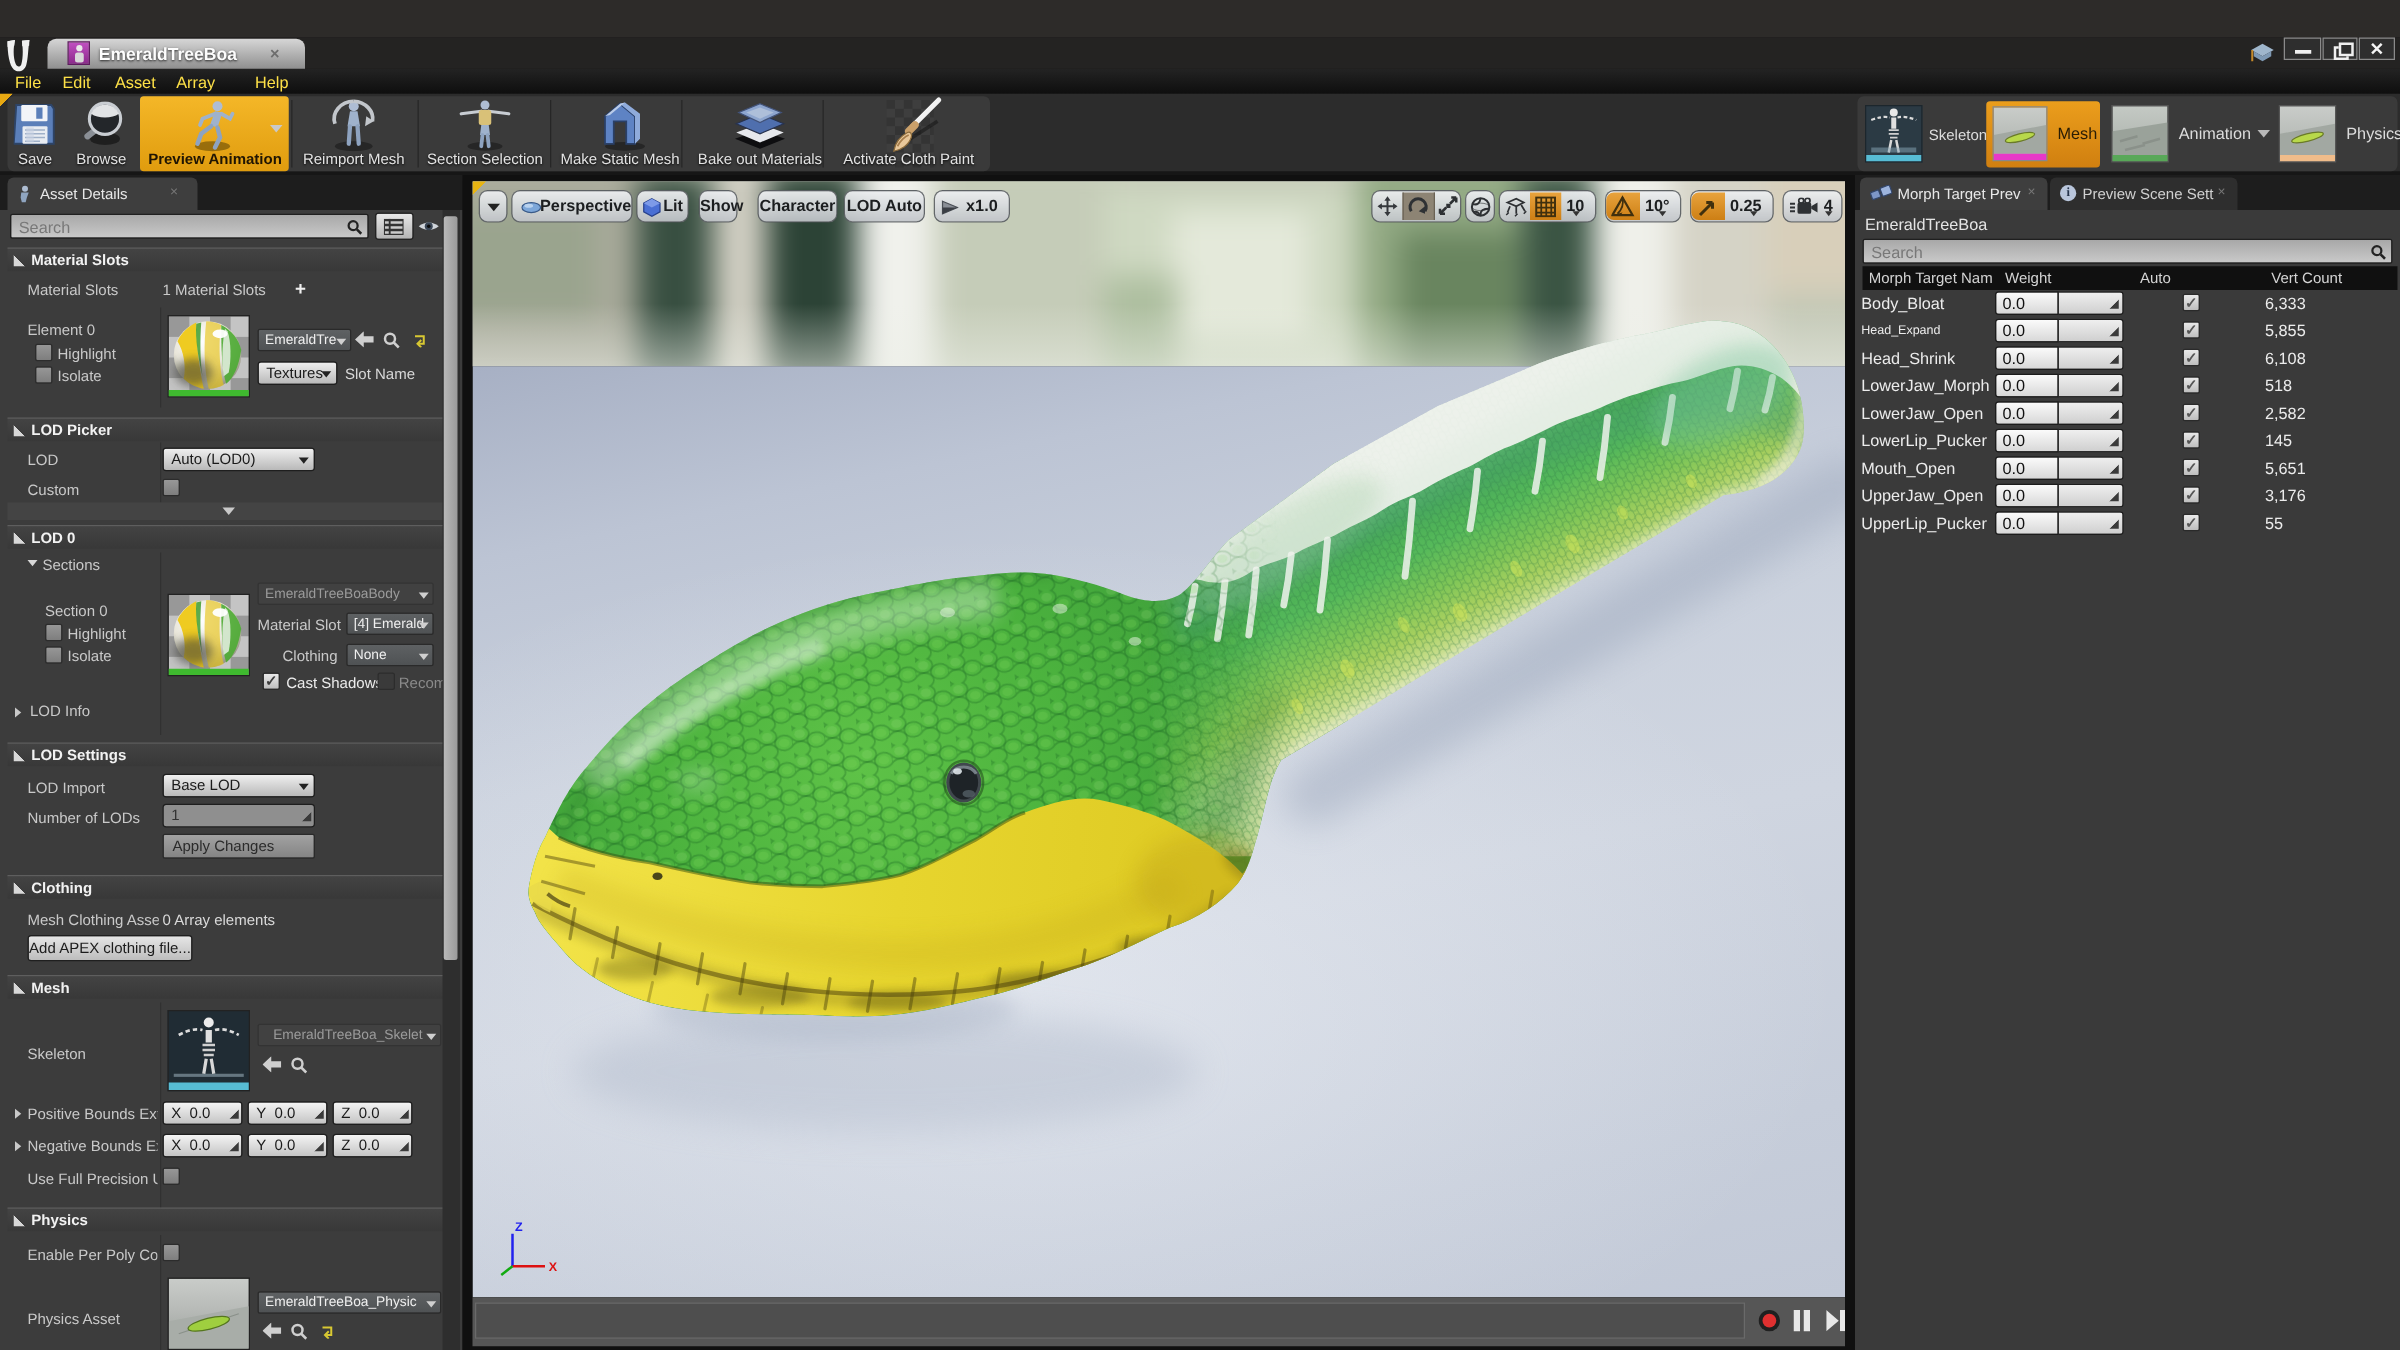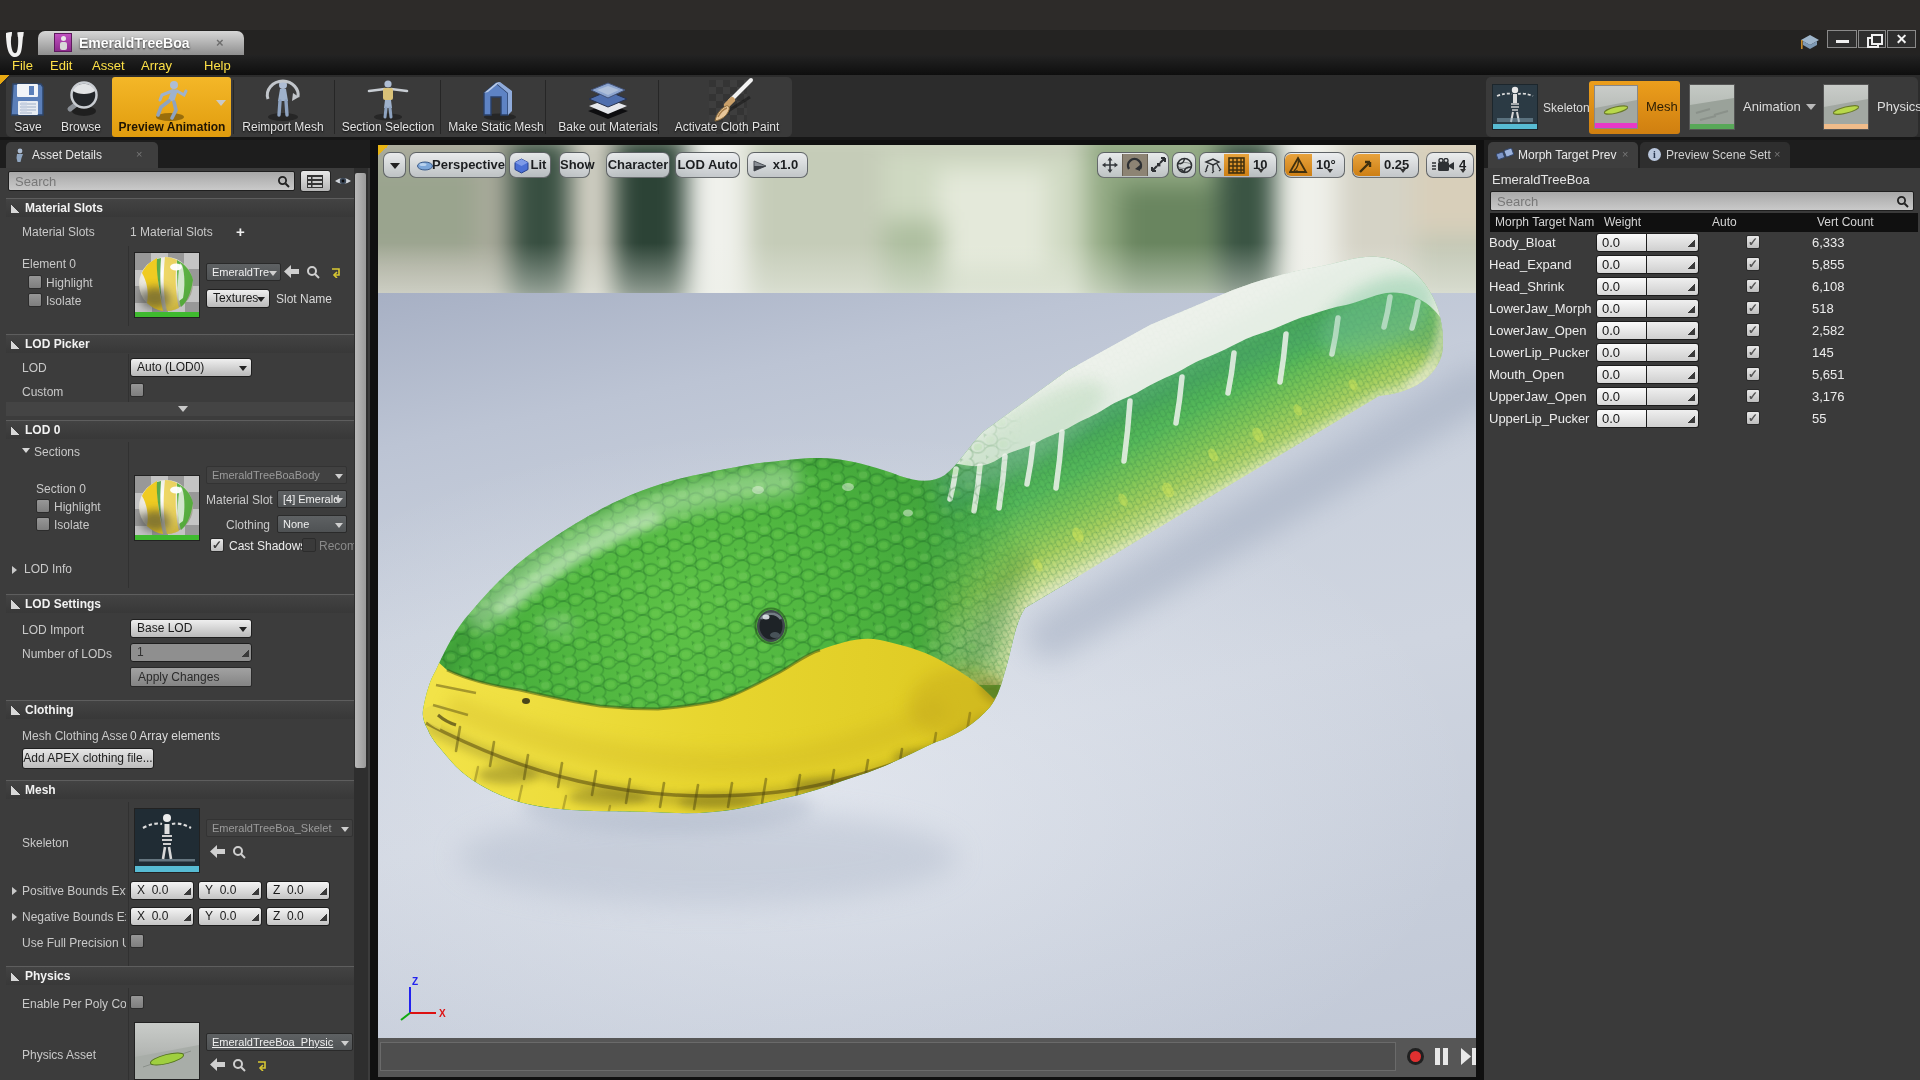--- a/index.html
+++ b/index.html
@@ -359,21 +359,21 @@
         <svg width="64" height="58" viewBox="0 0 64 58">
           <circle cx="32" cy="9" r="4" fill="#ececec"></circle>
           <path d="M8 19 Q19 13 27 15 M37 15 Q45 13 56 19" stroke="#dcdcdc" stroke-width="2.2" stroke-dasharray="3.5 2.5" fill="none"></path>
           <rect x="29.5" y="15" width="5" height="10" fill="#e0e0e0"></rect>
           <path d="M27 27 h10 M27 31 h10 M28 35 h8" stroke="#d0d0d0" stroke-width="2"></path>
           <path d="M30 38 L28 50 M34 38 L36 50" stroke="#d8d8d8" stroke-width="2.6"></path>
           <rect x="4" y="50" width="56" height="2.5" fill="#9fb4c0" opacity=".55"></rect>
         </svg>
         <div class="abs" style="left:0;bottom:0;width:64px;height:6px;background:#57bcd4;"></div>
       </div>
-      <div class="ddd" style="left:206px;top:651px;width:147px;color:#9b9b9b;background:#414141;border-color:#333;">EmeraldTreeBoa_Skelet</div>
+      <div class="ddd" style="left:206px;top:651px;width:147px;color:#9b9b9b;background:#414141;border-color:#333;text-align:right;">EmeraldTreeBoa_Skelet</div>
       <svg class="abs" style="left:210px;top:677px;" width="15" height="13" viewBox="0 0 15 13">
           <path d="M7 0 L0 6.5 L7 13 L7 9 L15 9 L15 4 L7 4 Z" fill="#cfcfcf"></path>
         </svg>
       <svg class="abs" style="left:232px;top:677px;" width="14" height="14" viewBox="0 0 14 14">
           <circle cx="6" cy="6" r="4" fill="none" stroke="#cfcfcf" stroke-width="2"></circle>
           <line x1="9" y1="9" x2="13" y2="13" stroke="#cfcfcf" stroke-width="2"></line>
         </svg>
       <div class="abs" style="left:12px;top:719px;width:0;height:0;border:4px solid transparent;border-left:5px solid #c9c9c9;"></div>
       <div class="lbl" style="left:22px;top:716px;width:104px;overflow:hidden;">Positive Bounds Exten</div>
       <div class="spin" style="left:130px;top:713px;width:64px;">X&nbsp; 0.0</div>
@@ -392,21 +392,21 @@
       <div class="cb" style="left:130px;top:827px;"></div>
       <div class="lbl" style="left:22px;top:880px;">Physics Asset</div>
       <div class="vline" style="left:128px;top:820px;height:92px;"></div>
       <div class="thumb" style="left:134px;top:854px;width:66px;height:58px;background:linear-gradient(#c9ccc9 0%,#b7bab7 45%,#9aa09a 100%);">
         <svg width="64" height="56" viewBox="0 0 64 56">
           <path d="M0 34 L64 22 L64 56 L0 56 Z" fill="#a8ada8"></path>
           <path d="M8 44 L56 28" stroke="#8a908a" stroke-width="1"></path>
           <ellipse cx="32" cy="36" rx="17" ry="4.5" fill="#9fcf3f" stroke="#55751f" stroke-width="1" transform="rotate(-14 32 36)"></ellipse>
         </svg>
       </div>
-      <div class="ddd" style="left:206px;top:865px;width:147px;text-decoration:underline;">EmeraldTreeBoa_Physic</div>
+      <div class="ddd" style="left:206px;top:865px;width:147px;">EmeraldTreeBoa_Physic</div>
       <svg class="abs" style="left:210px;top:890px;" width="15" height="13" viewBox="0 0 15 13">
           <path d="M7 0 L0 6.5 L7 13 L7 9 L15 9 L15 4 L7 4 Z" fill="#cfcfcf"></path>
         </svg>
       <svg class="abs" style="left:232px;top:890px;" width="14" height="14" viewBox="0 0 14 14">
           <circle cx="6" cy="6" r="4" fill="none" stroke="#cfcfcf" stroke-width="2"></circle>
           <line x1="9" y1="9" x2="13" y2="13" stroke="#cfcfcf" stroke-width="2"></line>
         </svg>
       <svg class="abs" style="left:256px;top:891px;" width="12" height="12" viewBox="0 0 12 12">
           <path d="M2 3 h7 v6 h-4" fill="none" stroke="#d8c832" stroke-width="1.6"></path>
           <path d="M7 6 l-3 3 3 3" fill="none" stroke="#d8c832" stroke-width="1.6"></path>
@@ -801,21 +801,21 @@
       <div class="abs" style="left:0;top:64px;width:436px;height:22px;">
         <span class="wlbl" style="left:5px;top:4px;font-size:13px;">Body_Bloat</span>
         <div class="abs" style="left:112px;top:1px;width:51px;height:19px;background:linear-gradient(#fbfbfb,#d8d8d8);border:1px solid #1c1c1c;border-radius:3px 0 0 3px;box-sizing:border-box;color:#111;font-size:13px;line-height:17px;padding-left:5px;">0.0</div>
         <div class="abs" style="left:163px;top:1px;width:52px;height:19px;background:linear-gradient(#efefef,#cfcfcf);border:1px solid #1c1c1c;border-left:none;border-radius:0 3px 3px 0;box-sizing:border-box;">
           <div style="position:absolute;right:3px;top:5px;width:8px;height:8px;background:linear-gradient(135deg,rgba(0,0,0,0) 52%,#3a3a3a 56%);"></div>
             </div>
         <div class="cbchk" style="left:262px;top:3px;color:#555;">✓</div>
         <span class="wlbl" style="left:328px;top:4px;font-size:13px;">6,333</span>
       </div>
       <div class="abs" style="left:0;top:86px;width:436px;height:22px;">
-        <span class="wlbl" style="left:5px;top:4px;font-size:13px;">Head_Expand</span>
+        <span class="wlbl" style="left:5px;top:4px;font-size:10px;">Head_Expand</span>
         <div class="abs" style="left:112px;top:1px;width:51px;height:19px;background:linear-gradient(#fbfbfb,#d8d8d8);border:1px solid #1c1c1c;border-radius:3px 0 0 3px;box-sizing:border-box;color:#111;font-size:13px;line-height:17px;padding-left:5px;">0.0</div>
         <div class="abs" style="left:163px;top:1px;width:52px;height:19px;background:linear-gradient(#efefef,#cfcfcf);border:1px solid #1c1c1c;border-left:none;border-radius:0 3px 3px 0;box-sizing:border-box;">
           <div style="position:absolute;right:3px;top:5px;width:8px;height:8px;background:linear-gradient(135deg,rgba(0,0,0,0) 52%,#3a3a3a 56%);"></div>
             </div>
         <div class="cbchk" style="left:262px;top:3px;color:#555;">✓</div>
         <span class="wlbl" style="left:328px;top:4px;font-size:13px;">5,855</span>
       </div>
       <div class="abs" style="left:0;top:108px;width:436px;height:22px;">
         <span class="wlbl" style="left:5px;top:4px;font-size:13px;">Head_Shrink</span>
         <div class="abs" style="left:112px;top:1px;width:51px;height:19px;background:linear-gradient(#fbfbfb,#d8d8d8);border:1px solid #1c1c1c;border-radius:3px 0 0 3px;box-sizing:border-box;color:#111;font-size:13px;line-height:17px;padding-left:5px;">0.0</div>

